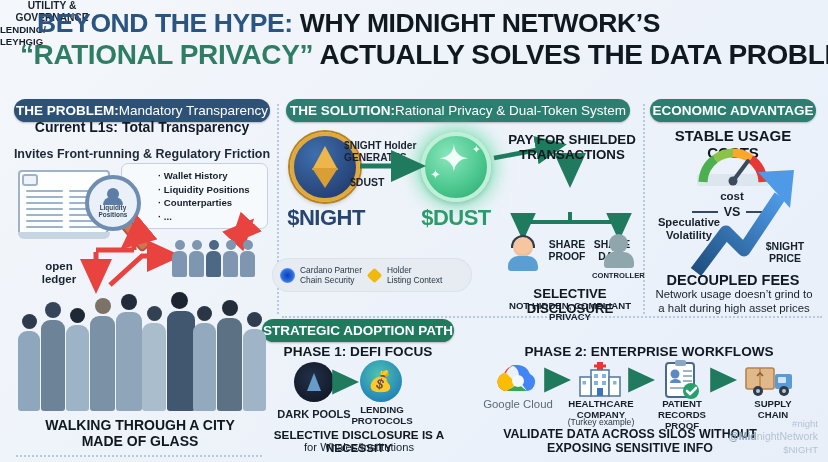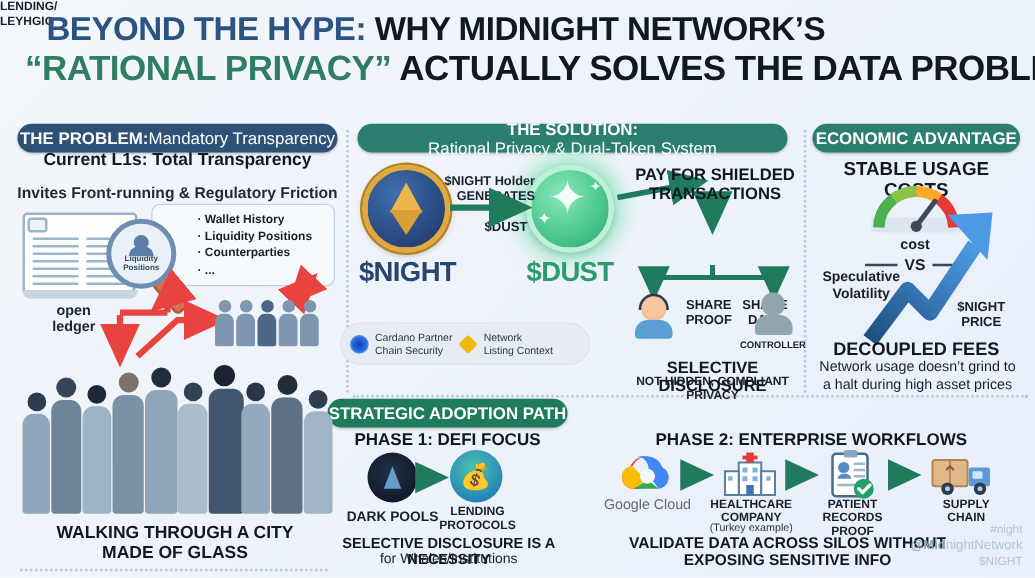--- a/index.html
+++ b/index.html
@@ -25,21 +25,21 @@
 
   
   .pill {
     position:absolute; display:flex; align-items:center; justify-content:center;
     border-radius:14px; color:#fff; font-weight:bold; white-space:nowrap;
     box-shadow:0 1px 2px rgba(0,0,0,.25);
   }
   .pill .b { font-weight:bold;text-align:center; }
   .pill .n { font-weight:normal; }
   .pill-problem { left:14px; top:99px; width:256px; height:23px; background:#2e5276; font-size:13.5px; }
-  .pill-solution { left:286px; top:99px; width:344px; height:23px; background:#2c7f70; font-size:13.5px;flex-direction:column; }
+  .pill-solution { left:286px; top:99px; width:344px; height:23px; background:#2c7f70; font-size:13.5px; }
   .pill-econ { left:650px; top:99px; width:166px; height:23px; background:#2c7f70; font-size:13.5px; }
   .pill-path { left:262px; top:319px; width:192px; height:23px; background:#1f7a5e; font-size:13.5px; }
 
   
   .divider { position:absolute; border-left:2px dotted #b9c9dd; }
   .d1 { left:277px; top:104px; height:210px; }
   .d2 { left:643px; top:104px; height:210px; }
   .hdiv { position:absolute; border-top:2px dotted #b9c9dd; }
   .hd1 { left:282px; top:316px; width:540px; }
   .hd2 { left:16px; top:455px; width:246px; }
@@ -66,21 +66,21 @@
   }
   .magnifier {
     position:absolute; left:85px; top:175px; width:56px; height:56px; border-radius:50%;
     background:#e9f0f8; border:4px solid #6e8db0;
     display:flex; flex-direction:column; align-items:center; justify-content:center;
   }
   .mag-person { width:12px; height:12px; border-radius:50%; background:#5c7ea6; margin-bottom:1px; position:relative; }
   .mag-person::after{ content:""; position:absolute; left:-4px; top:9px; width:20px; height:8px; border-radius:9px 9px 0 0; background:#5c7ea6; }
   .mag-txt { font-size:6.4px; font-weight:bold; color:#33475e; line-height:1.05; text-align:center; margin-top:4px; }
   .mag-handle { position:absolute; left:128px; top:215px; width:13px; height:38px; background:#d4734f; border:2px solid #b1563a; border-radius:4px; transform:rotate(-40deg); }
-  .openledger { left:24px; top:243px; width:70px; font-size:11.5px; font-weight:bold; color:#182430; }
+  .openledger { left:24px; top:260px; width:70px; font-size:11.5px; font-weight:bold; color:#182430; }
   .crowd-small { position:absolute; left:172px; top:235px; width:88px; height:42px; display:flex; align-items:flex-end; gap:2px; }
   .cs { width:15px; position:relative; }
   .cs i { display:block; width:10px; height:10px; border-radius:50%; background:#7e96b0; margin:0 auto 1px; }
   .cs b { display:block; width:15px; height:26px; border-radius:6px 6px 2px 2px; background:#7e96b0; }
   .cs.dk i, .cs.dk b { background:#4d6884; }
   .crowd-big { position:absolute; left:18px; top:285px; width:248px; height:125px; display:flex; align-items:flex-end; justify-content:center; gap:1px; }
   .pb { position:relative; width:25px; }
   .pb i { display:block; border-radius:50%; margin:0 auto 2px; }
   .pb b { display:block; border-radius:9px 9px 3px 3px; margin:0 auto; }
   .l-foot { left:12px; top:418px; width:256px; font-size:14px; font-weight:bold; color:#101820; }
@@ -102,21 +102,21 @@
     background:radial-gradient(circle at 38% 32%, #8ae6bd 0%, #49c68c 60%, #2aa271 100%);
     border:4px solid #bdf0d6;
     box-shadow:0 0 16px 6px rgba(74,216,150,.55), 0 2px 5px rgba(0,0,0,.2);
     display:flex; align-items:center; justify-content:center;
   }
   .sparkle { position:relative; width:40px; height:40px; }
   .sparkle::before { content:"✦"; position:absolute; left:2px; top:-7px; font-size:38px; color:#f0fff8; line-height:1; }
   .sp2 { position:absolute; left:-6px; top:20px; font-size:13px; color:#eafff5; }
   .sp3 { position:absolute; right:-5px; top:-4px; font-size:11px; color:#eafff5; }
 
-  .arr-lbl { position:absolute; text-align:right; font-weight:bold; line-height:1.14; }
+  .arr-lbl { position:absolute; text-align:left; font-weight:bold; line-height:1.14; }
   .gen-lbl { left:344px; top:140px; width:84px; font-size:10.2px; color:#17222e; }
   .dust-lbl { left:350px; top:177px; width:72px; font-size:10.5px; color:#17222e; }
 
   .tok-name { position:absolute; text-align:center; font-weight:bold; }
   .night-name { left:278px; top:205px; width:96px; font-size:22px; color:#27456f; letter-spacing:-0.5px; }
   .night-sub { left:274px; top:230px; width:104px; font-size:10.2px; font-weight:bold; color:#17222e; line-height:1.18; text-align:center; }
   .dust-name { left:408px; top:205px; width:96px; font-size:22px; color:#2d9a6b; letter-spacing:-0.5px; }
   .dust-sub { left:377px; top:230px; width:158px; font-size:10.2px; font-weight:bold; color:#17222e; line-height:1.18; text-align:center; }
 
   .pay { left:502px; top:133px; width:140px; font-size:13.3px; font-weight:bold; color:#101820; line-height:1.1; }
@@ -383,20 +383,24 @@
       </marker>
     </defs>
     <path d="M80,46 L136,46" stroke="#1f7a5e" stroke-width="5" fill="none" marker-end="url(#tealArrow)"></path>
     <path d="M214,38 L278,26" stroke="#1f7a5e" stroke-width="4.5" fill="none" marker-end="url(#tealArrow)"></path>
     <path d="M290,42 L290,58" stroke="#1f7a5e" stroke-width="5" fill="none" marker-end="url(#tealArrow)"></path>
     <path d="M290,92 L290,102 L243,102 L243,113" stroke="#1f7a5e" stroke-width="4" fill="none" marker-end="url(#tealArrow)"></path>
     <path d="M290,102 L339,102 L339,113" stroke="#1f7a5e" stroke-width="4" fill="none" marker-end="url(#tealArrow)"></path>
   </svg>
 
   <div class="tok-name night-name">$NIGHT</div>
+  <div class="night-sub">
+    <span>UTILITY &amp;</span><br>
+    <span>GOVERNANCE</span>
+  </div>
   <div class="tok-name dust-name">$DUST</div>
 
   <div class="t pay">
     <span>PAY FOR SHIELDED</span><br>
     <span>TRANSACTIONS</span>
   </div>
 
   <div class="person-blue">
     <div class="pbl-hair"></div>
     <div class="pbl-head"></div>
@@ -420,21 +424,21 @@
   <div class="t sel-sub">NOT HIDDEN, COMPLIANT PRIVACY</div>
 
   <div class="partners">
     <div class="cardano-dot"></div>
     <div class="ptxt">
       <span>Cardano Partner</span><br>
       <span>Chain Security</span>
     </div>
     <div class="binance-dot"></div>
     <div class="ptxt">
-      <span>Network</span><br>
+      <span>Holder</span><br>
       <span>Listing Context</span>
     </div>
   </div>
 
   <div class="t stable">STABLE USAGE COSTS</div>
 
   <div class="gauge">
     <svg viewBox="0 0 72 40" width="72" height="40">
       <rect x="0" y="26" width="72" height="12" rx="3" fill="#dde6ef"></rect>
       <path d="M6,34 A30,30 0 0 1 18,11" stroke="#4caf50" stroke-width="9" fill="none" stroke-linecap="butt"></path>

